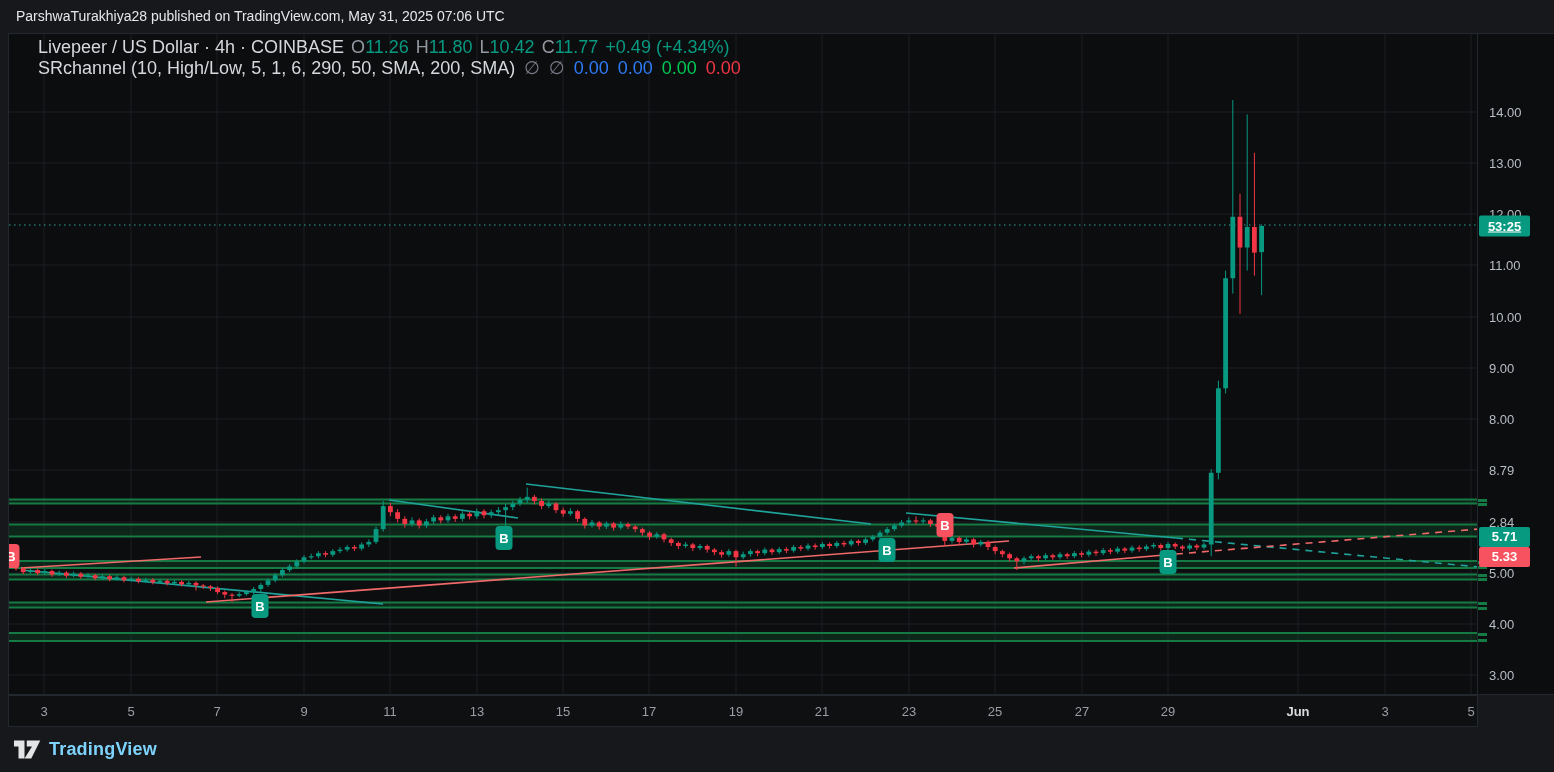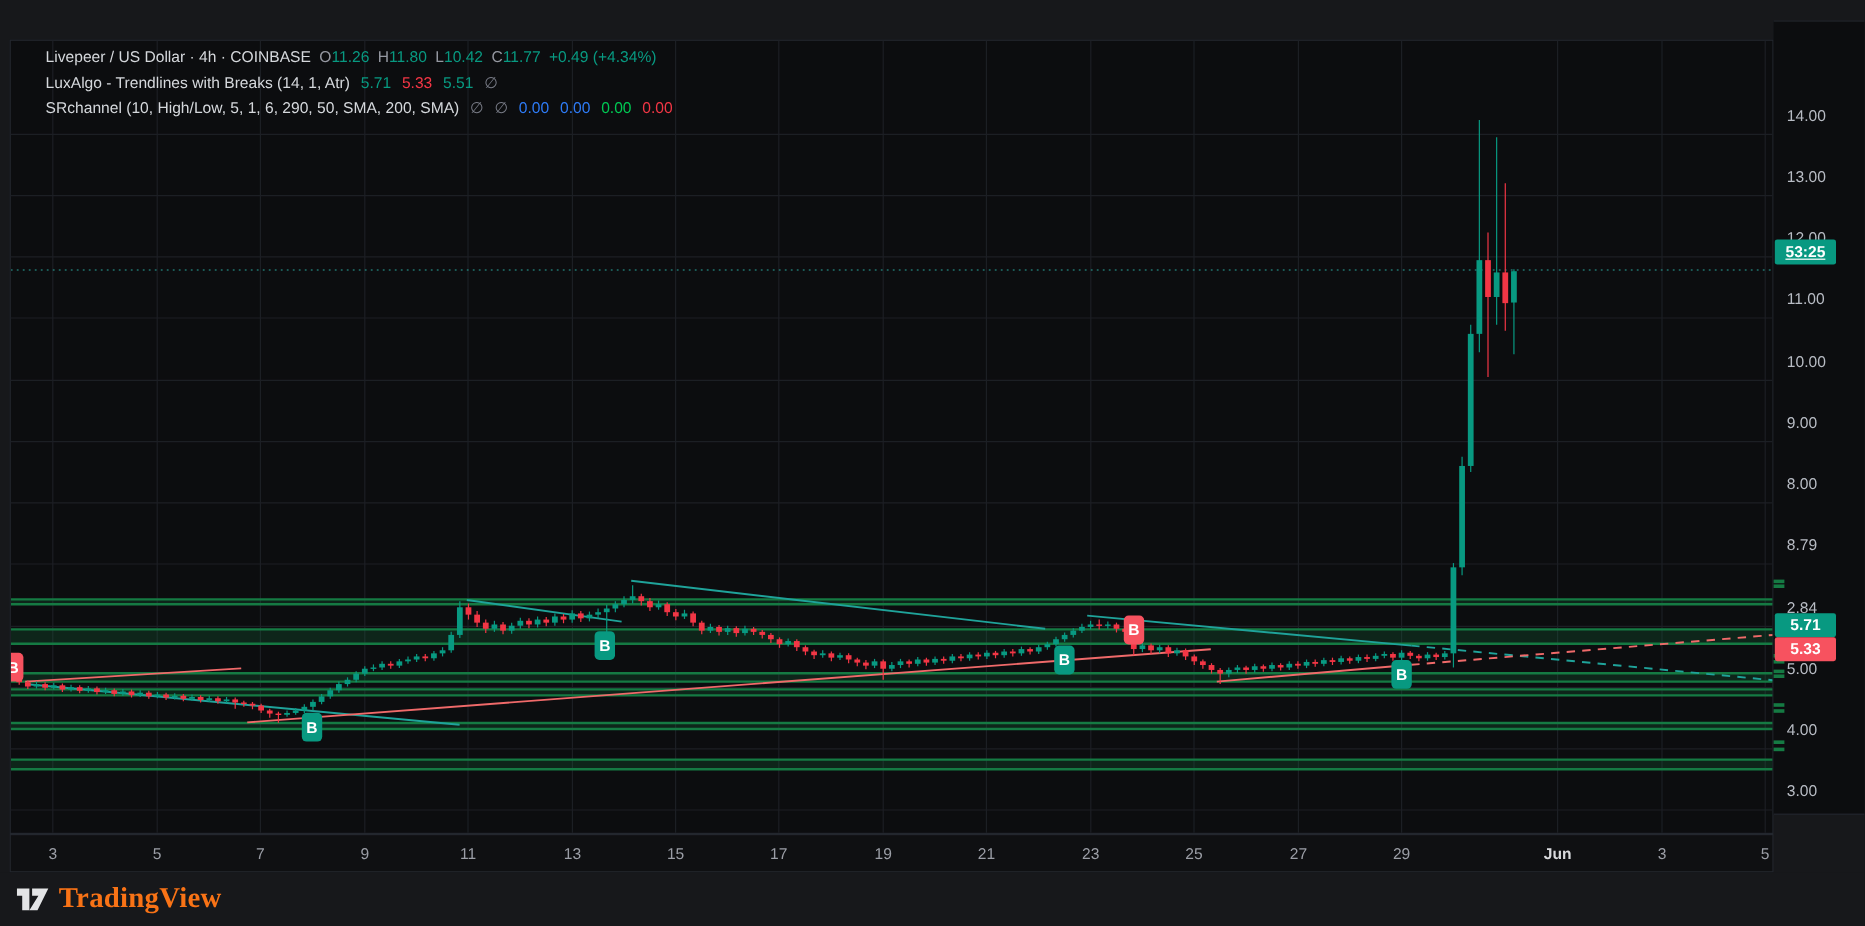--- a/index.html
+++ b/index.html
@@ -11,30 +11,30 @@
   #published-bar { position:absolute; left:0; top:0; width:1554px; height:33px;
     background:#17181b; color:#e6e7ea; font-size:14px; line-height:33px; padding-left:16px;
     white-space:nowrap; }
 
   
   #pane { position:absolute; left:8px; top:33px; width:1470px; height:662px;
     background:#0c0d0f; border:1px solid #23272e; overflow:hidden; }
   #chart-svg { position:absolute; left:0; top:0; }
 
   
-  #legend { position:absolute; left:38px; top:37px; font-size:13px; color:#d5d8dc; }
+  #legend { position:absolute; left:38px; top:37px; font-size:18px; color:#d5d8dc; }
   .legend-row { height:21px; line-height:21px; white-space:nowrap; }
   .legend-row .title { color:#d5d8dc; }
   .ohlc-letter { color:#9598a1; margin-left:7px; }
   .ohlc-value { color:#089981; }
   .legend-change { color:#089981; margin-left:7px; }
   .legend-val { margin-left:9px; font-weight:400; }
 
   
-  #price-axis { position:absolute; left:1478px; top:17px; width:76px; height:662px;
+  #price-axis { position:absolute; left:1478px; top:33px; width:76px; height:662px;
     background:#0c0d0f; border-top:1px solid #23272e; border-bottom:1px solid #23272e; }
   .price-label { position:absolute; left:11px; transform:translateY(-50%);
     color:#b8bcc4; font-size:13px; }
   .axis-badge { position:absolute; left:1px; width:51px; height:20px; border-radius:2px;
     color:#fff; font-size:13px; font-weight:700; text-align:center; line-height:20px;
     transform:translateY(-50%); }
   #countdown-badge { position:absolute; left:1px; width:51px; height:21px; border-radius:2px;
     color:#fff; font-size:13px; font-weight:700; text-align:center; line-height:21px;
     transform:translateY(-50%); }
   .sr-axis-mark { position:absolute; left:0; width:9px; height:3px; background:#157a43; }
@@ -47,28 +47,31 @@
   
   #time-axis { position:absolute; left:8px; top:695px; width:1470px; height:32px;
     background:#0f1012; border:1px solid #23272e; border-top:1px solid #23272e; }
   .time-label { position:absolute; top:50%; transform:translate(-50%,-50%);
     color:#9b9ea6; font-size:13px; }
   .time-label.bold { color:#dadbde; font-weight:700; }
 
   
   #footer { position:absolute; left:0; top:727px; width:1554px; height:45px; background:#17181b; }
   #brand { position:absolute; left:14px; top:9px; display:flex; align-items:center; gap:8px; }
-  #brand-text { color:#f97316; font-size:24px; font-weight:600; letter-spacing:0.2px;
-    font-family:Liberation Serif, serif; }
+  #brand-text { color:#7dd3fc; font-size:18px; font-weight:600; letter-spacing:0.2px;
+    font-family:Liberation Sans, sans-serif; }
 </style>
 </head>
 <body>
 
 <div id="stage">
 
+  <div id="published-bar">
+    <span>ParshwaTurakhiya28 published on TradingView.com, May 31, 2025 07:06 UTC</span>
+  </div>
 
   <div id="pane">
     <svg id="chart-svg" width="1470" height="662" viewBox="0 0 1470 662">
         <g>
           <line x1="35" y1="0" x2="35" y2="662" stroke="#1c1f24" stroke-width="1"></line>
           <line x1="122" y1="0" x2="122" y2="662" stroke="#1c1f24" stroke-width="1"></line>
           <line x1="208" y1="0" x2="208" y2="662" stroke="#1c1f24" stroke-width="1"></line>
           <line x1="295" y1="0" x2="295" y2="662" stroke="#1c1f24" stroke-width="1"></line>
           <line x1="381" y1="0" x2="381" y2="662" stroke="#1c1f24" stroke-width="1"></line>
           <line x1="468" y1="0" x2="468" y2="662" stroke="#1c1f24" stroke-width="1"></line>
@@ -493,23 +496,20 @@
           <text x="1159" y="532.5" text-anchor="middle" font-size="13" font-weight="700" fill="#ffffff" font-family="Liberation Sans, DejaVu Sans, sans-serif">B</text>
         </g>
       </svg>
   </div>
 
   <div id="legend">
     <div class="legend-row">
       <span class="title">Livepeer / US Dollar · 4h · COINBASE</span><span><span class="ohlc-letter">O</span><span class="ohlc-value">11.26</span></span><span><span class="ohlc-letter">H</span><span class="ohlc-value">11.80</span></span><span><span class="ohlc-letter">L</span><span class="ohlc-value">10.42</span></span><span><span class="ohlc-letter">C</span><span class="ohlc-value">11.77</span></span><span class="legend-change">+0.49 (+4.34%)</span>
     </div>
     <div class="legend-row">
-      <span class="title">LuxAlgo - Trendlines with Breaks (14, 1, Atr)</span><span><span class="legend-val" style="color: rgb(8, 153, 129);">5.71</span><span class="legend-val" style="color: rgb(242, 54, 69);">5.33</span><span class="legend-val" style="color: rgb(8, 153, 129);">5.51</span><span class="legend-val" style="color: rgb(120, 123, 134);">∅</span></span>
-    </div>
-    <div class="legend-row">
       <span class="title">SRchannel (10, High/Low, 5, 1, 6, 290, 50, SMA, 200, SMA)</span><span><span class="legend-val" style="color: rgb(120, 123, 134);">∅</span><span class="legend-val" style="color: rgb(120, 123, 134);">∅</span><span class="legend-val" style="color: rgb(46, 123, 246);">0.00</span><span class="legend-val" style="color: rgb(46, 123, 246);">0.00</span><span class="legend-val" style="color: rgb(0, 200, 83);">0.00</span><span class="legend-val" style="color: rgb(242, 54, 69);">0.00</span></span>
     </div>
   </div>
 
   <div id="currency-btn">USD</div>
 
   <div id="price-axis">
       <div class="price-label" style="top: 78px;">14.00</div>
       <div class="price-label" style="top: 129px;">13.00</div>
       <div class="price-label" style="top: 180px;">12.00</div>

